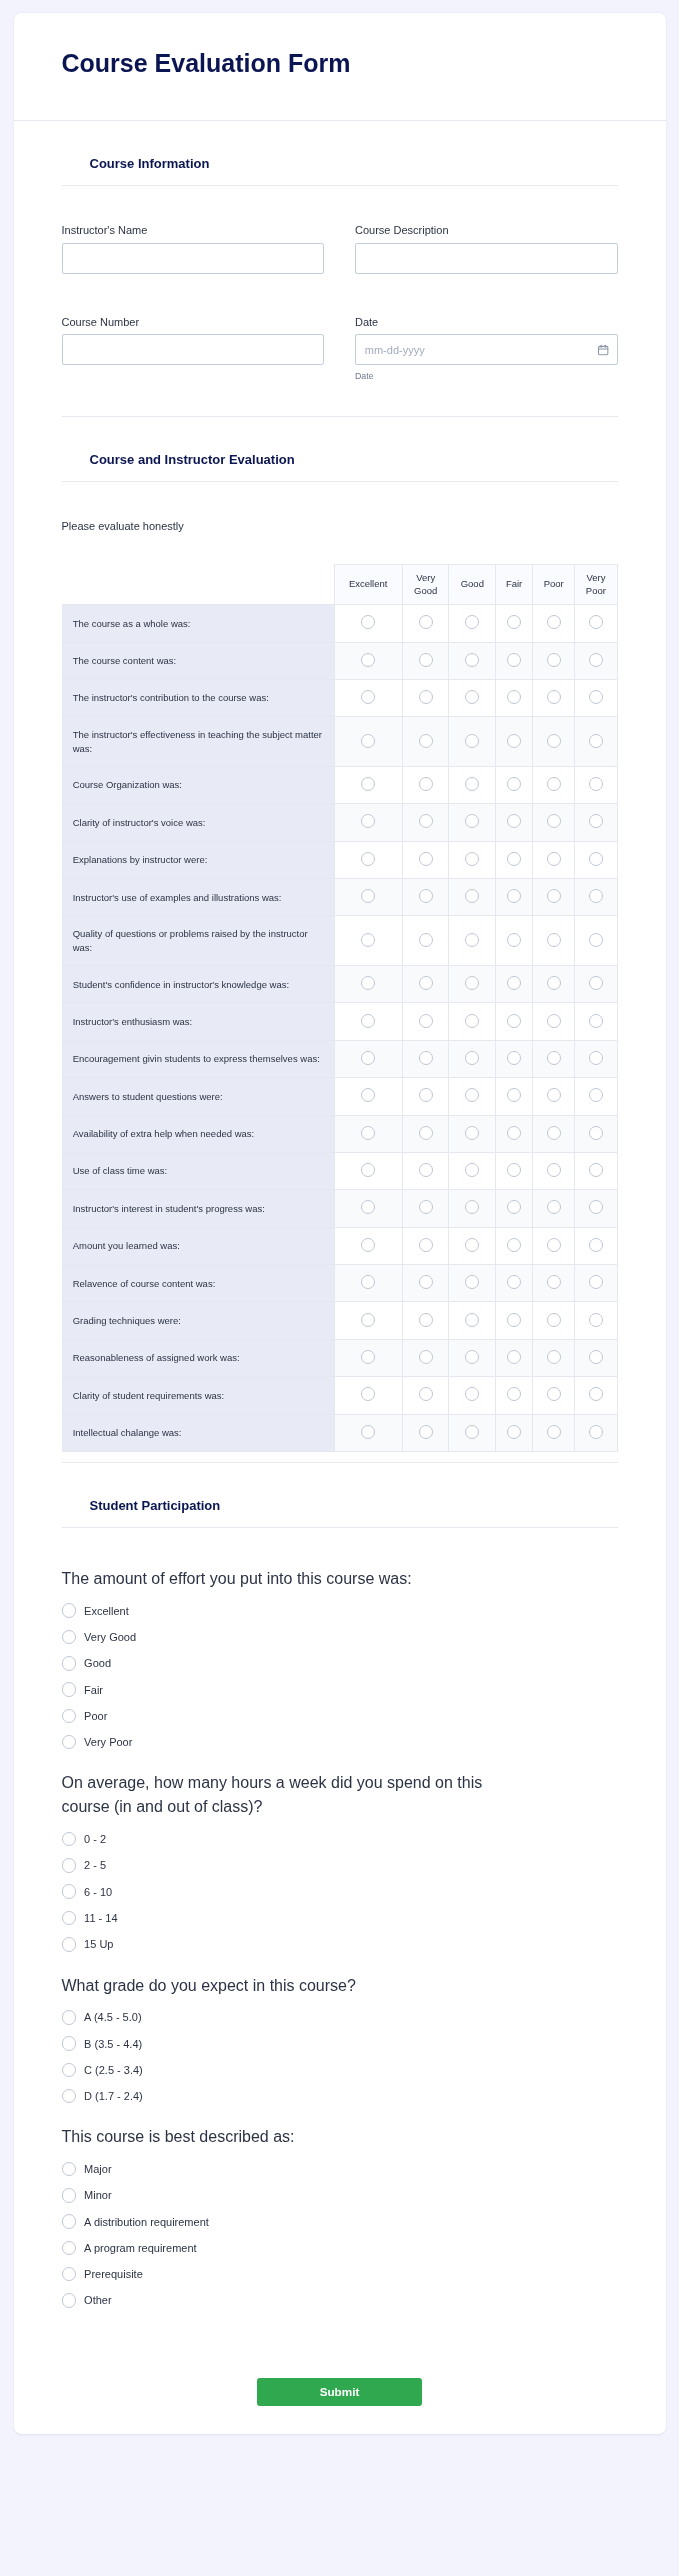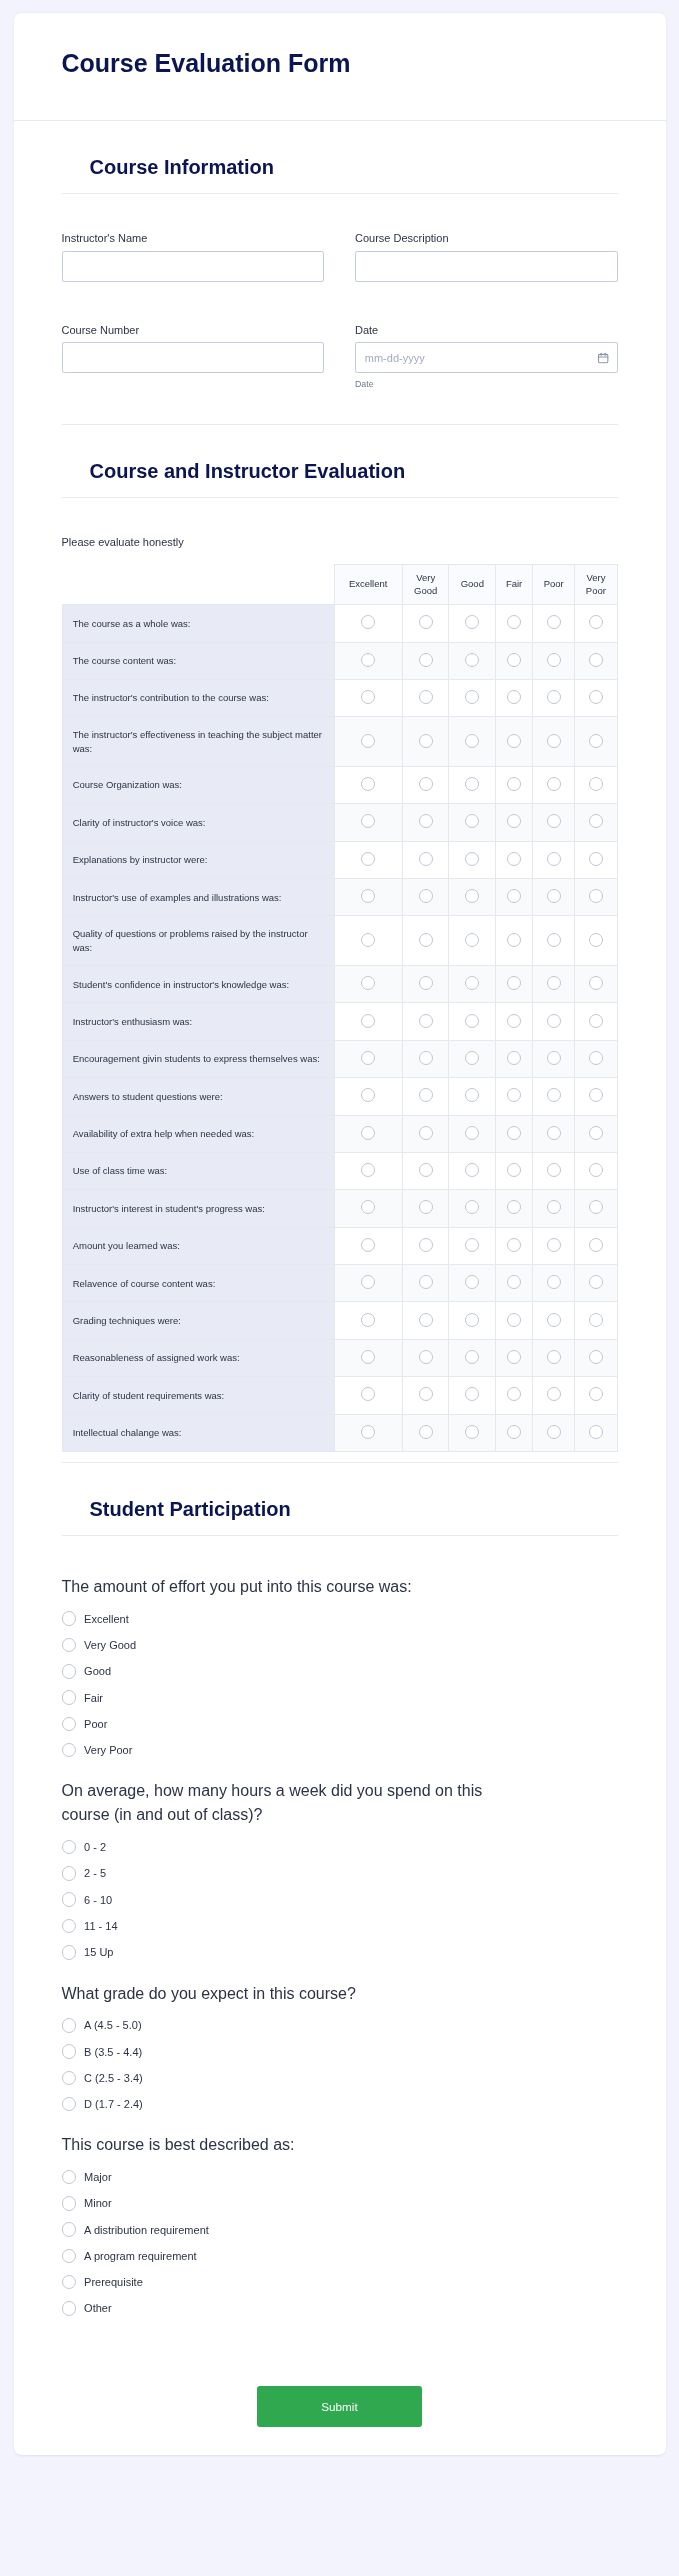--- a/index.html
+++ b/index.html
@@ -26,21 +26,21 @@
     font-weight: 700;
     color: #0a1551;
   }
   .rule-full { height: 0.7px; background: #e7e9f1; }
   .rule-inner { height: 0.7px; background: #e7e9f1; margin: 0 48px; }
   .rule-inner.gap-lg { margin-top: 35px; }
   .rule-inner.gap-sm { margin-top: 10.2px; }
   .sec-h {
     margin: 35px 48px 14.6px;
     padding-left: 28px;
-    font-size: 20px;
+    font-size: 13px;
     font-weight: 700;
     color: #0a1551;
   }
   .content { padding: 0 48px; }
 
   
   .ci-grid {
     display: grid;
     grid-template-columns: 1fr 1fr;
     column-gap: 31px;
@@ -72,21 +72,21 @@
     position: absolute;
     right: 8px;
     top: 50%;
     transform: translateY(-50%);
     line-height: 0;
     cursor: pointer;
   }
   .sublabel { font-size: 8.8px; color: #6f7890; margin-top: 5.8px; }
 
   
-  .prompt { font-size: 11px; color: #2c3345; margin: 38px 0 16px; }
+  .prompt { font-size: 11px; color: #2c3345; margin: 38px 0 32px; }
   .matrix { width: 100%; border-collapse: collapse; }
   .matrix th {
     background: #fafbfe;
     border: 0.7px solid #e6e8f0;
     font-size: 9.5px;
     font-weight: 400;
     color: #2c3345;
     padding: 7.3px 4.4px;
     text-align: center;
     vertical-align: middle;
@@ -131,27 +131,27 @@
     margin-bottom: 12.4px;
   }
   .option { display: flex; align-items: center; margin-bottom: 11.7px; cursor: pointer; }
   .option .radio { width: 14.6px; height: 14.6px; margin-right: 8px; flex: 0 0 auto; }
   .opt-label { font-size: 11px; color: #2c3345; }
 
   
   .submit-row { text-align: center; margin-top: 70px; }
   .submit-btn {
     width: 165px;
-    height: 41px;
+    height: 28px;
     background: #2fa84f;
     color: #ffffff;
     border: none;
     border-radius: 2.9px;
     font-size: 11.7px;
-    font-weight: 400;
+    font-weight: 700;
     font-family: "Liberation Sans", sans-serif;
     cursor: pointer;
   }
 </style>
 </head>
 <body>
 
 <div class="card">
 
   <div class="form-header">

